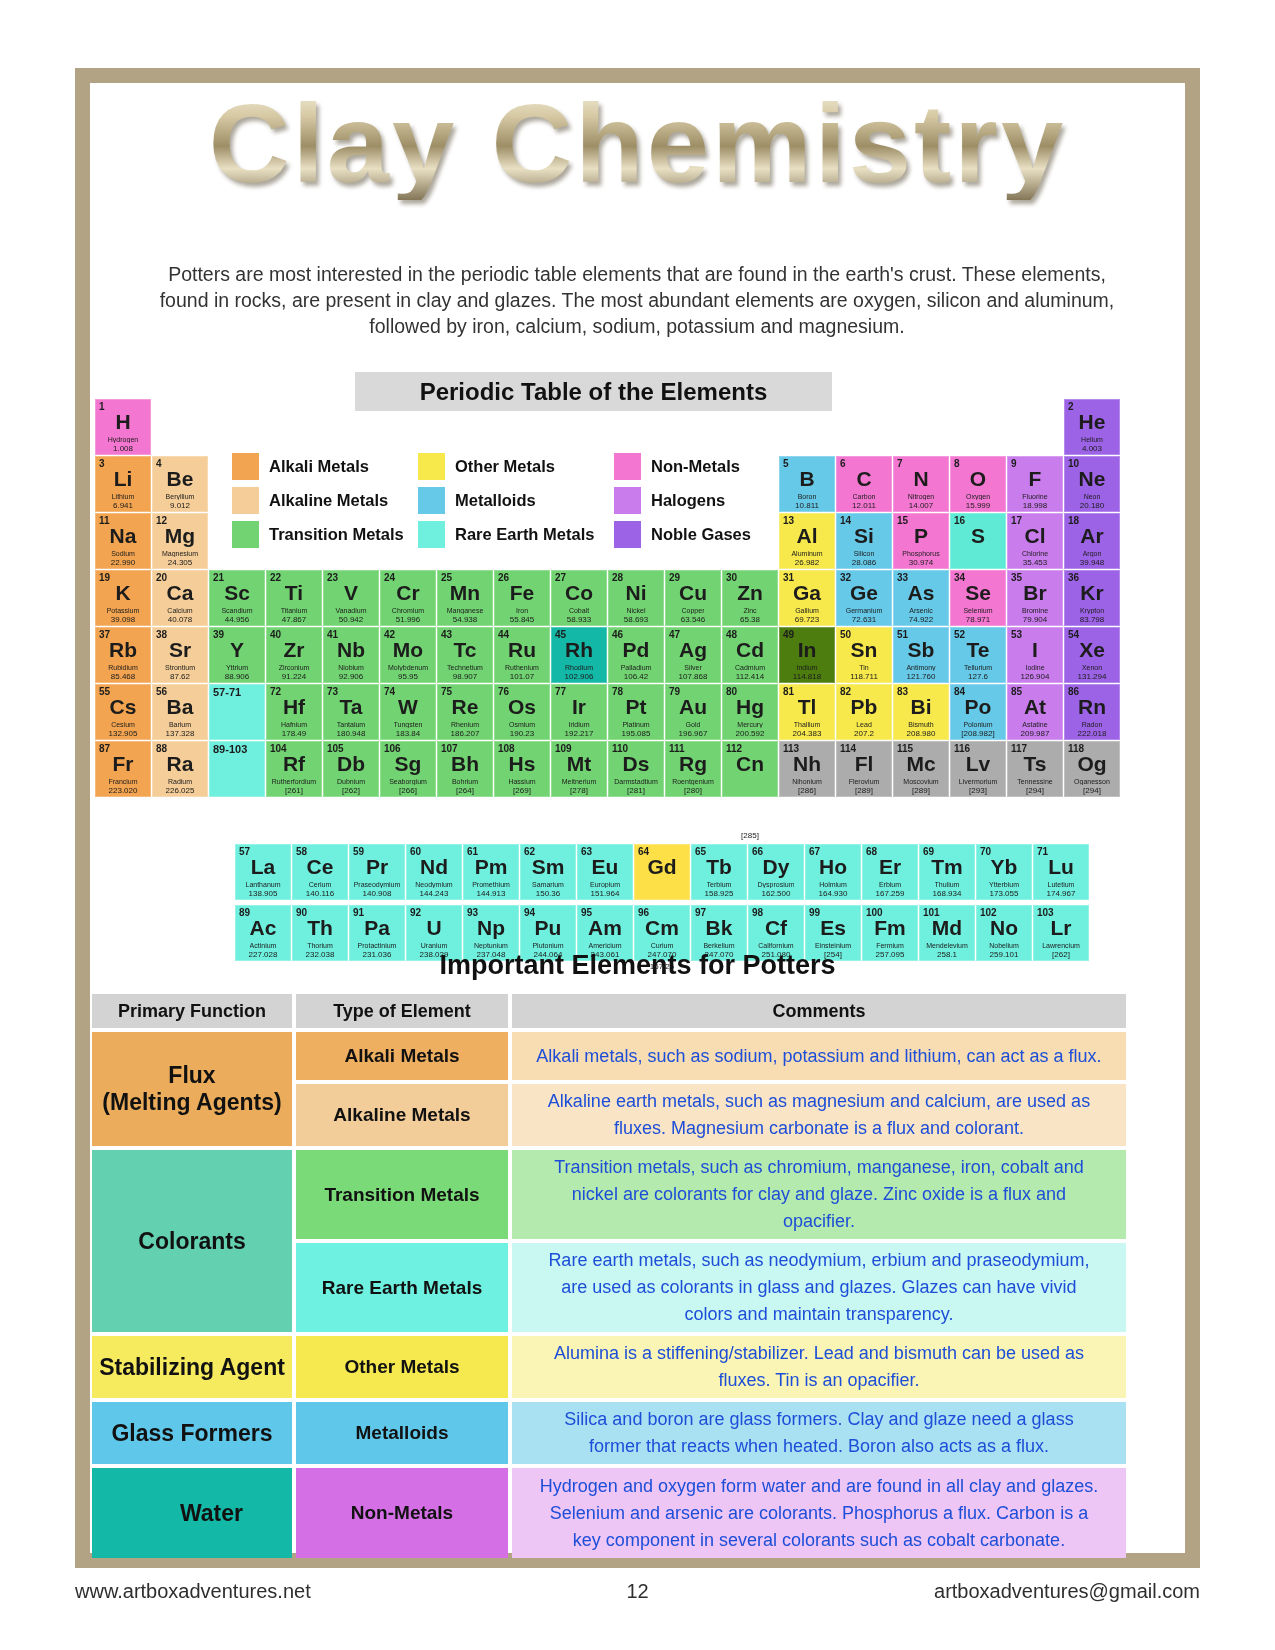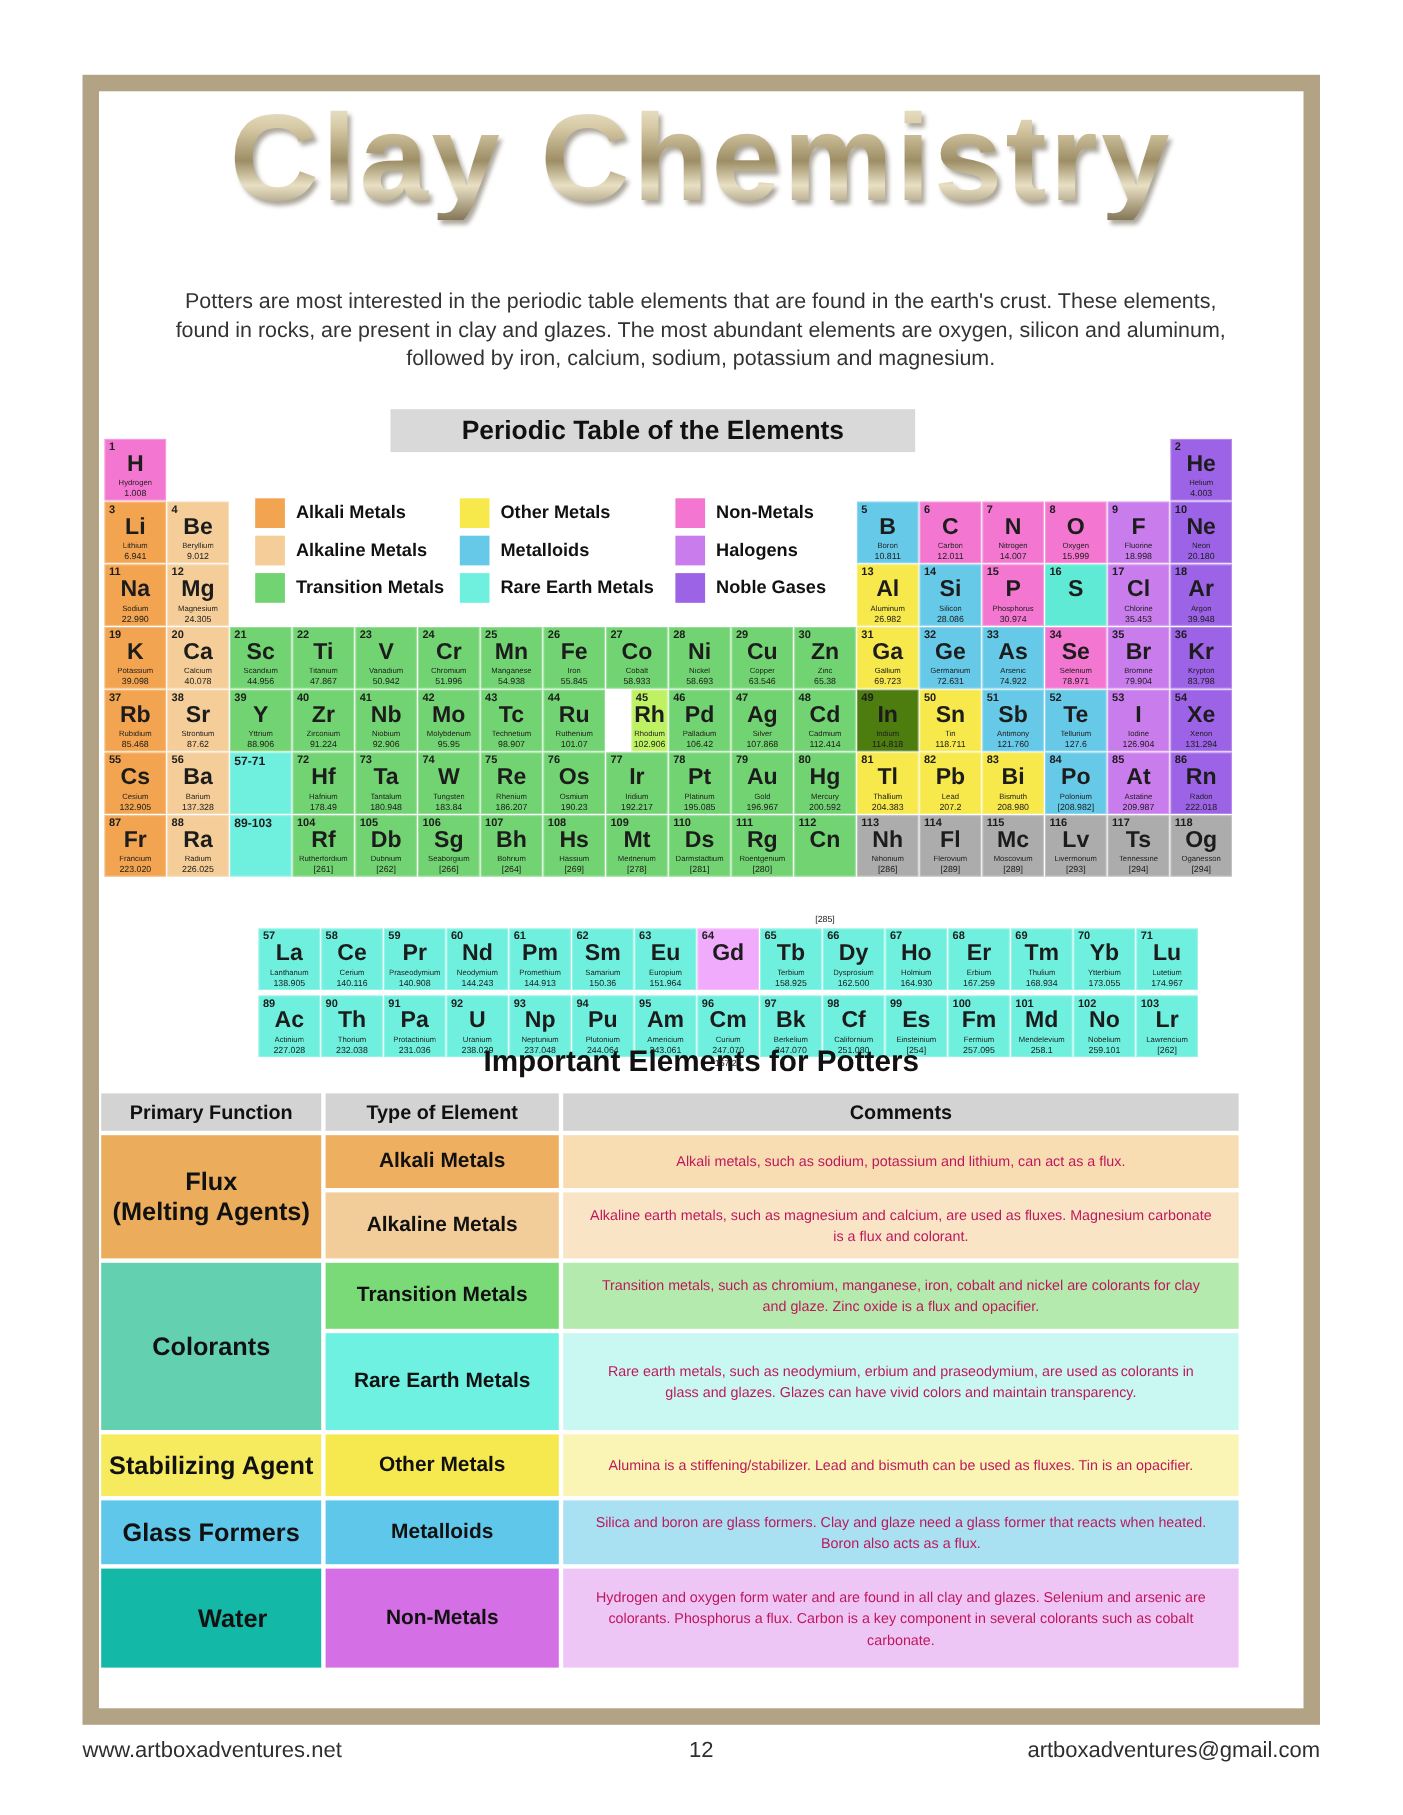--- a/index.html
+++ b/index.html
@@ -48,21 +48,21 @@
 
   .potters-title { position:absolute; top:950px; left:0; width:100%; text-align:center;
     font-size:27px; font-weight:bold; color:#111; }
 
   .potters { position:absolute; left:88px; top:990px; border-collapse:separate;
     border-spacing:4px; table-layout:fixed; width:1042px; }
   .potters th { background:#d3d3d3; font-size:18px; font-weight:bold; color:#111; height:32px; }
   .potters td { vertical-align:middle; text-align:center; }
   .fn-cell { font-size:23px; font-weight:bold; color:#111; }
   .type-cell { font-size:19px; font-weight:bold; color:#111; }
-  .cmt-cell { font-size:13px; color:#be185d; line-height:1.5; padding:4px 24px; }
+  .cmt-cell { font-size:18px; color:#1d4ed8; line-height:1.5; padding:4px 24px; }
   .col-fn { width:200px; } .col-type { width:212px; } .col-cmt { width:614px; }
   .r1 { height:48px; } .r2 { height:60px; } .r3 { height:60px; } .r4 { height:88px; }
   .r5 { height:56px; } .r6 { height:58px; } .r7 { height:90px; }
 
   .footer { position:absolute; left:75px; top:1580px; width:1125px; display:flex;
     justify-content:space-between; align-items:center; font-size:20px; color:#2e2e2e; }
   .footer .fc { position:absolute; left:0; width:100%; text-align:center; }
   .footer .fl, .footer .fr { position:relative; z-index:1; background:transparent; }
 </style>
 </head>
@@ -376,21 +376,21 @@
         <span class="esym">Tc</span>
         <span class="ename">Technetium</span>
         <span class="emass">98.907</span>
       </div>
       <div class="tile" style="grid-area: 5 / 8; background-color: rgb(114, 211, 114);">
         <span class="enum">44</span>
         <span class="esym">Ru</span>
         <span class="ename">Ruthenium</span>
         <span class="emass">101.07</span>
       </div>
-      <div class="tile" style="grid-area: 5 / 9; background-color: #bef264; margin-left: 23px;">
+      <div class="tile" style="grid-area: 5 / 9; background-color: #14b8a6;">
         <span class="enum">45</span>
         <span class="esym">Rh</span>
         <span class="ename">Rhodium</span>
         <span class="emass">102.906</span>
       </div>
       <div class="tile" style="grid-area: 5 / 10; background-color: rgb(114, 211, 114);">
         <span class="enum">46</span>
         <span class="esym">Pd</span>
         <span class="ename">Palladium</span>
         <span class="emass">106.42</span>
@@ -690,21 +690,21 @@
         <span class="esym">Sm</span>
         <span class="ename">Samarium</span>
         <span class="emass">150.36</span>
       </div>
       <div class="tile" style="grid-area: 1 / 7; background-color: rgb(111, 240, 222);">
         <span class="enum">63</span>
         <span class="esym">Eu</span>
         <span class="ename">Europium</span>
         <span class="emass">151.964</span>
       </div>
-      <div class="tile" style="grid-area: 1 / 8; background-color: #f0abfc; gap: 40px;">
+      <div class="tile" style="grid-area: 1 / 8; background-color: #fde047; gap: 40px;">
         <span class="enum">64</span>
         <span class="esym">Gd</span>
         <span class="ename">Gadolinium</span>
         <span class="emass">157.25</span>
       </div>
       <div class="tile" style="grid-area: 1 / 9; background-color: rgb(111, 240, 222);">
         <span class="enum">65</span>
         <span class="esym">Tb</span>
         <span class="ename">Terbium</span>
         <span class="emass">158.925</span>

